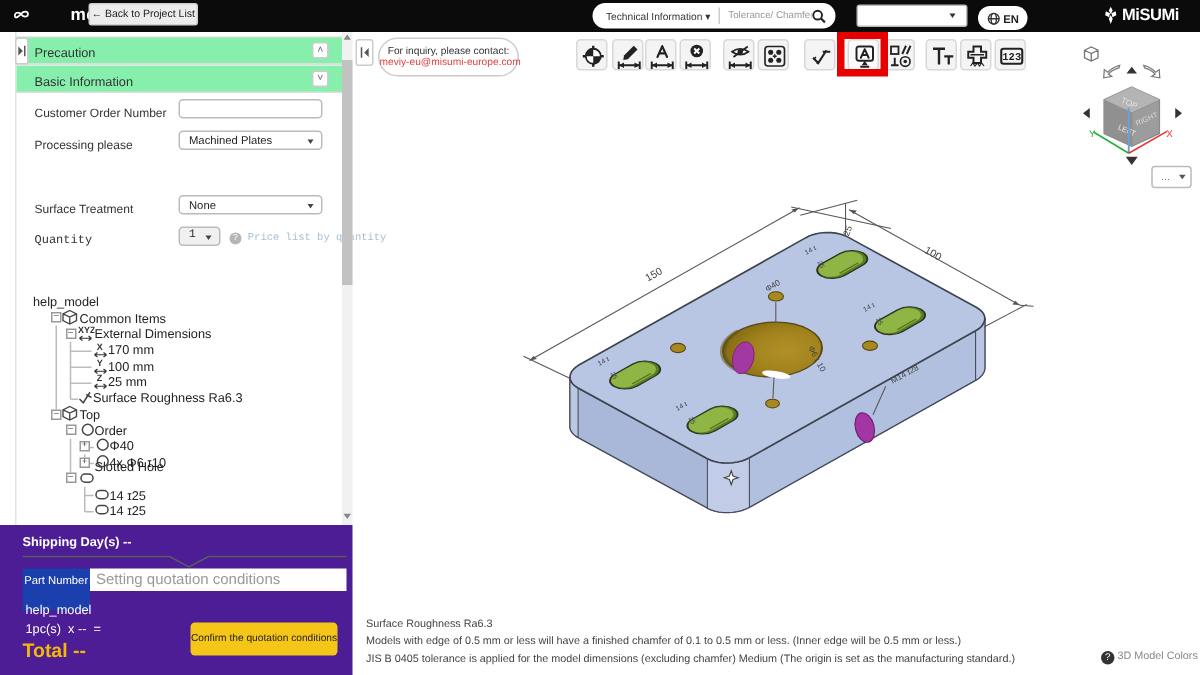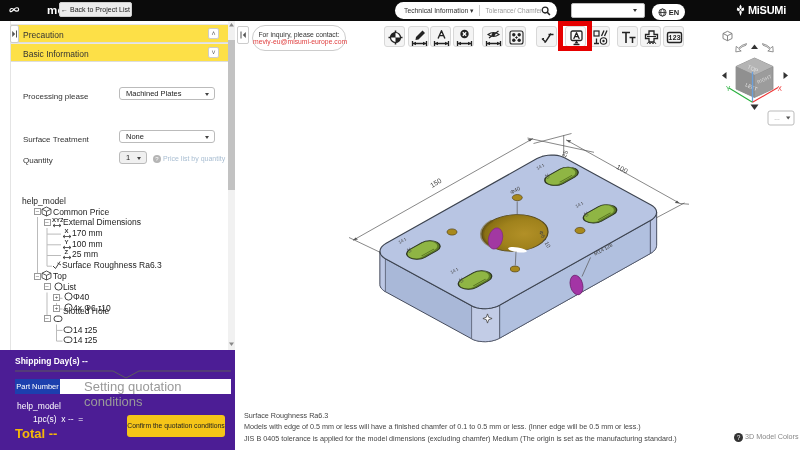--- a/index.html
+++ b/index.html
@@ -13,44 +13,44 @@
 #searchpill{position:absolute;left:395px;top:2px;width:162px;height:17px;background:#fff;border-radius:9px;display:flex;align-items:center;}
 #searchsel{font-size:6.8px;color:#333;padding-left:9px;white-space:nowrap;}
 #searchdiv{width:1px;height:11px;background:#ccc;margin-left:5px;}
 #searchph{font-size:6.5px;color:#999;padding-left:6px;white-space:nowrap;flex:1;overflow:hidden;}
 #topsel{position:absolute;left:571px;top:3px;width:74px;height:15px;background:#fff;border:1px solid #bbb;border-radius:2px;}
 #enpill{position:absolute;left:652px;top:4px;width:33px;height:16px;background:#fff;border-radius:8px;display:flex;align-items:center;justify-content:center;gap:2px;}
 #enpill span{font-size:7.5px;font-weight:bold;color:#222;}
 #misumi{position:absolute;left:748px;top:4px;color:#fff;font-weight:bold;font-size:11px;letter-spacing:-.3px;}
 
 #panel{position:absolute;left:10px;top:21px;width:218px;height:429px;background:#fff;border-left:1px solid #e4e4e4;}
-.phead{position:absolute;left:0;width:218px;height:19px;background:#fde047;border-bottom:1px solid #ddd;border-top:1px solid #e7e7e7;}
+.phead{position:absolute;left:0;width:218px;height:19px;background:#86efac;border-bottom:1px solid #ddd;border-top:1px solid #e7e7e7;}
 .phead .t{position:absolute;left:12px;top:5px;font-size:8.5px;color:#333;}
 .pbtn{position:absolute;right:10px;top:3px;width:11px;height:11px;background:#fff;border:1px solid #ccc;border-radius:2px;color:#666;font-size:7px;line-height:9px;text-align:center;}
 .frow{position:absolute;left:0;width:218px;height:22px;}
 .frow .lab{position:absolute;left:12px;top:6px;font-size:8px;color:#333;}
 .inp{position:absolute;left:108px;top:1px;width:96px;height:13px;line-height:11px;background:#fff;border:1px solid #bbb;border-radius:3px;font-size:7.5px;color:#222;padding-left:6px;}
 .sel:after{content:"";position:absolute;right:5px;top:5px;border-left:2.5px solid transparent;border-right:2.5px solid transparent;border-top:3.5px solid #444;}
 
 #tree{position:absolute;left:-10px;top:174px;width:228px;}
 .trow{position:absolute;left:0;height:11px;font-size:8.5px;color:#222;white-space:nowrap;}
 .exp{position:absolute;width:7px;height:7px;border:1px solid #999;background:#fff;font-size:6px;line-height:5px;text-align:center;color:#444;}
 
 #sbar{position:absolute;left:228px;top:21px;width:7px;height:329px;background:#f1f1f1;}
 #sthumb{position:absolute;left:228px;top:40px;width:7px;height:150px;background:#c2c2c2;}
 
 #colL{position:absolute;left:10px;top:25px;width:9px;height:18px;background:#fff;border:1px solid #ccc;border-radius:2px;}
 #colR{position:absolute;left:237px;top:26px;width:12px;height:18px;background:#fff;border:1px solid #ccc;border-radius:2px;}
 
 #quote{position:absolute;left:0;top:350px;width:235px;height:100px;background:#4c1d95;color:#fff;}
 #shipday{position:absolute;left:15px;top:6px;font-size:8.5px;font-weight:bold;color:#fff;}
-#pnlabel{position:absolute;left:15px;top:29px;width:45px;height:15px;background:#1c3fae;color:#fff;font-size:7.5px;line-height:15px;text-align:center;}
-#pninput{position:absolute;left:60px;top:29px;width:171px;height:15px;background:#fff;color:#999;font-size:13px;line-height:15px;padding-left:24px;}
+#pnlabel{position:absolute;left:15px;top:29px;width:45px;height:28px;background:#1c3fae;color:#fff;font-size:7.5px;line-height:15px;text-align:center;}
+#pninput{position:absolute;left:60px;top:29px;width:171px;height:15px;background:#fff;color:#999;font-size:10px;line-height:15px;padding-left:4px;}
 #hm2{position:absolute;left:17px;top:51px;font-size:8.5px;color:#fff;}
-#pcs{position:absolute;left:17px;top:64px;font-size:8.5px;color:#fff;margin-left:16px;}
+#pcs{position:absolute;left:17px;top:64px;font-size:8.5px;color:#fff;}
 #total{position:absolute;left:15px;top:76px;font-size:13px;font-weight:bold;color:#f5b807;}
 #confirm{position:absolute;left:127px;top:65px;width:98px;height:22px;background:#f5c518;border-radius:3px;color:#222;font-size:6.8px;line-height:22px;text-align:center;}
 
 #inquiry{position:absolute;left:252px;top:25px;width:94px;height:26px;background:#fff;border:1px solid #ccc;border-radius:14px;text-align:center;padding-top:5px;}
 #inquiry .l1{font-size:6.8px;color:#333;white-space:nowrap;}
 #inquiry .l2{font-size:6.8px;color:#e04040;white-space:nowrap;}
 .tbtn{position:absolute;top:26px;width:21px;height:21px;background:#f4f4f4;border:1px solid #d8d8d8;border-radius:3px;}
 .tbtn svg{position:absolute;left:1px;top:1px;}
 #redbox{position:absolute;left:558px;top:21px;width:34px;height:30px;border:5px solid #e60000;}
 #btext{position:absolute;left:244px;top:409.5px;font-size:7.2px;color:#444;line-height:11.7px;}
@@ -94,52 +94,56 @@
 
 <div id="panel">
   <div class="phead" style="top:3px;">
       <div class="t">Precaution</div>
       <div class="pbtn">˄</div>
     </div>
   <div class="phead" style="top:22px;">
       <div class="t">Basic Information</div>
       <div class="pbtn">˅</div>
     </div>
+  <div class="frow" style="top:44px;">
+      <div class="lab">Customer Order Number</div>
+      <div class="inp"></div>
+    </div>
   <div class="frow" style="top:65px;">
       <div class="lab">Processing please</div>
       <div class="inp sel">Machined Plates</div>
     </div>
   <div class="frow" style="top:108px;">
       <div class="lab">Surface Treatment</div>
       <div class="inp sel">None</div>
     </div>
-  <div class="frow" style="top:129px;">
+  <div class="frow" style="top:129px;font-family:Liberation Mono, monospace;">
       <div class="lab">Quantity</div>
       <div class="inp sel" style="width:28px;background:#f0f0f0;">1</div>
       <span style="position:absolute;left:142px;top:5px;font-size:7px;color:#a9bed2;white-space:nowrap;"><span style="display:inline-block;width:8px;height:8px;border-radius:50%;background:#b5b5b5;color:#fff;text-align:center;line-height:8px;font-size:6px;">?</span> Price list by quantity</span>
     </div>
   <div id="tree">
     <svg class="abs" style="left:0;top:0" width="228" height="170" viewBox="0 0 228 170">
       <g stroke="#bbb" stroke-width="1" fill="none">
         <path d="M36.5 22 V81.9 M36.5 81.9 H40"></path>
         <path d="M46 33 V71.2 M46 39.1 H60 M46 49.8 H60 M46 60.5 H60 M46 71.2 H51"></path>
         <path d="M46 97.5 V124.7"></path>
         <path d="M55.5 108 V114 M55.5 103.3 H61.5 M55.5 114 H61.5"></path>
         <path d="M55.5 129.5 V146.1 M55.5 135.4 H61.5 M55.5 146.1 H61.5"></path>
       </g>
     </svg>
     <div class="trow" style="left:21px;top:1px;">help_model</div>
-    <div class="trow" style="left:52px;top:11.5px;">Common Price</div>
+    <div class="trow" style="left:52px;top:11.5px;">Common Items</div>
     <div class="trow" style="left:62px;top:22px;">External Dimensions</div>
     <div class="trow" style="left:71px;top:33px;">170 mm</div>
     <div class="trow" style="left:71px;top:43.5px;">100 mm</div>
     <div class="trow" style="left:71px;top:54px;">25 mm</div>
     <div class="trow" style="left:61px;top:64.5px;">Surface Roughness Ra6.3</div>
     <div class="trow" style="left:52px;top:75.5px;">Top</div>
-    <div class="trow" style="left:62px;top:86.5px;">List</div>
+    <div class="trow" style="left:62px;top:86.5px;">Order</div>
     <div class="trow" style="left:72px;top:97px;">Φ40</div>
     <div class="trow" style="left:72px;top:108px;">4x Φ6 ɪ10</div>
     <div class="trow" style="left:62px;top:111px;">Slotted Hole</div>
     <div class="trow" style="left:72px;top:129.5px;">14 ɪ25</div>
     <div class="trow" style="left:72px;top:140px;">14 ɪ25</div>
     <div class="exp" style="left:33px;top:13px;">–</div>
       <div class="exp" style="left:33px;top:77.5px;">–</div>
     <div class="exp" style="left:42.5px;top:23.5px;">–</div>
     <div class="exp" style="left:42.5px;top:88px;">–</div>
     <div class="exp" style="left:52px;top:98.5px;">+</div>

